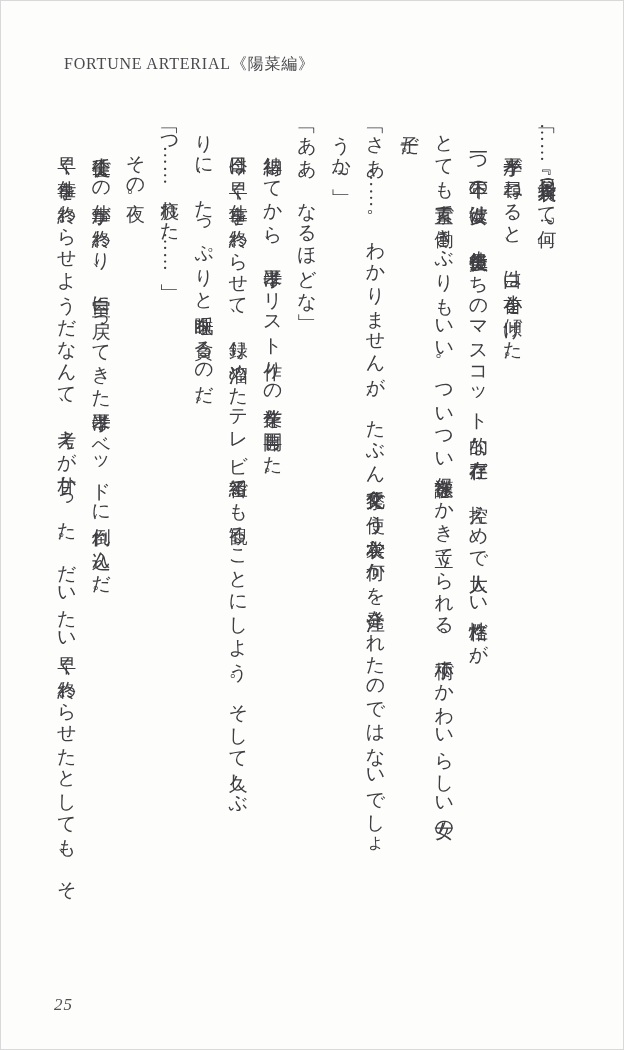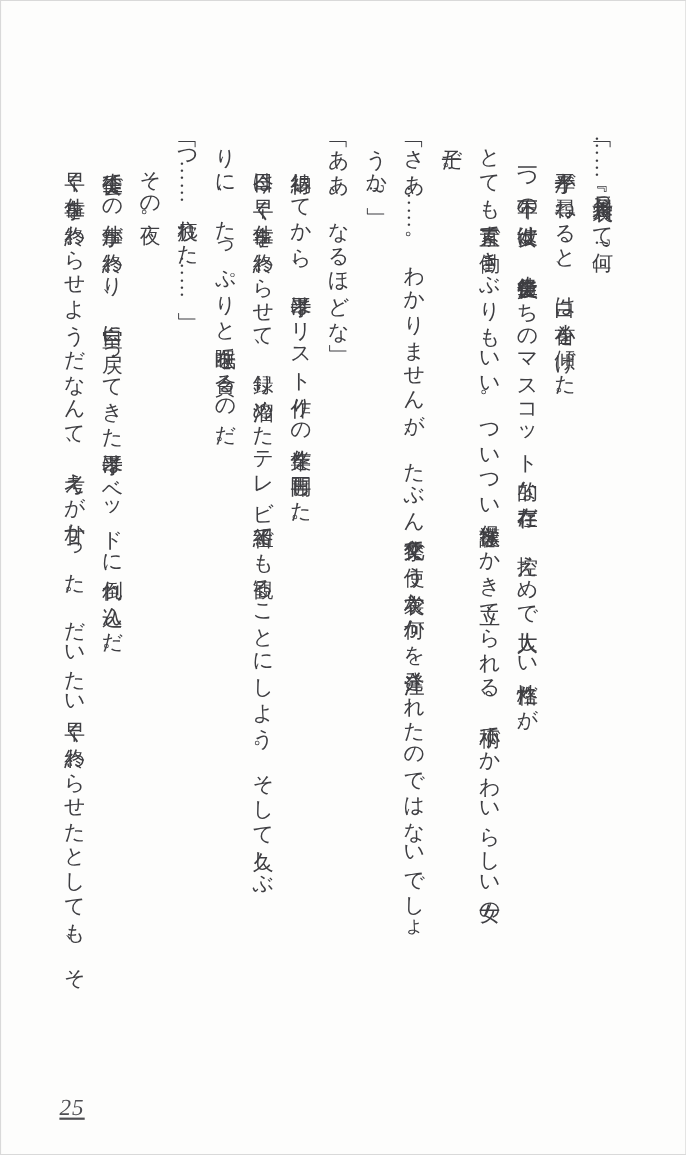--- a/index.html
+++ b/index.html
@@ -35,32 +35,32 @@
   }
   .text-block p {
     margin: 0;
     padding: 0;
     white-space: pre;
   }
   .page-number {
     position: absolute;
     left: 54px;
     top: 995px;
-    font-size: 21px;
+    font-size: 17px;
     font-style: italic;
     color: #4f4f53;
     letter-spacing: 1px;
-    text-decoration: underline;
   }
 </style>
 </head>
 <body>
 
 <div class="book-page">
 
+  <div class="header-title">FORTUNE ARTERIAL《陽菜編》</div>
 
   <div class="text-block">
     <p>「……『長谷川衣裳』って何?」</p>
     <p>　孝平が尋ねると、白は小首を傾げた。</p>
     <p>　一つ年下の彼女は、生徒会役員たちのマスコット的な存在だ。控えめで大人しい性格だが、</p>
     <p>とても素直で働きぶりもいい。ついつい保護欲をかき立てられる、小柄でかわいらしい女の</p>
     <p>子だ。</p>
     <p>「さあ……。わかりませんが、たぶん文化祭で使う衣裳か何かを発注されたのではないでしょ</p>
     <p>うか?」</p>
     <p>「ああ、なるほどな」</p>

